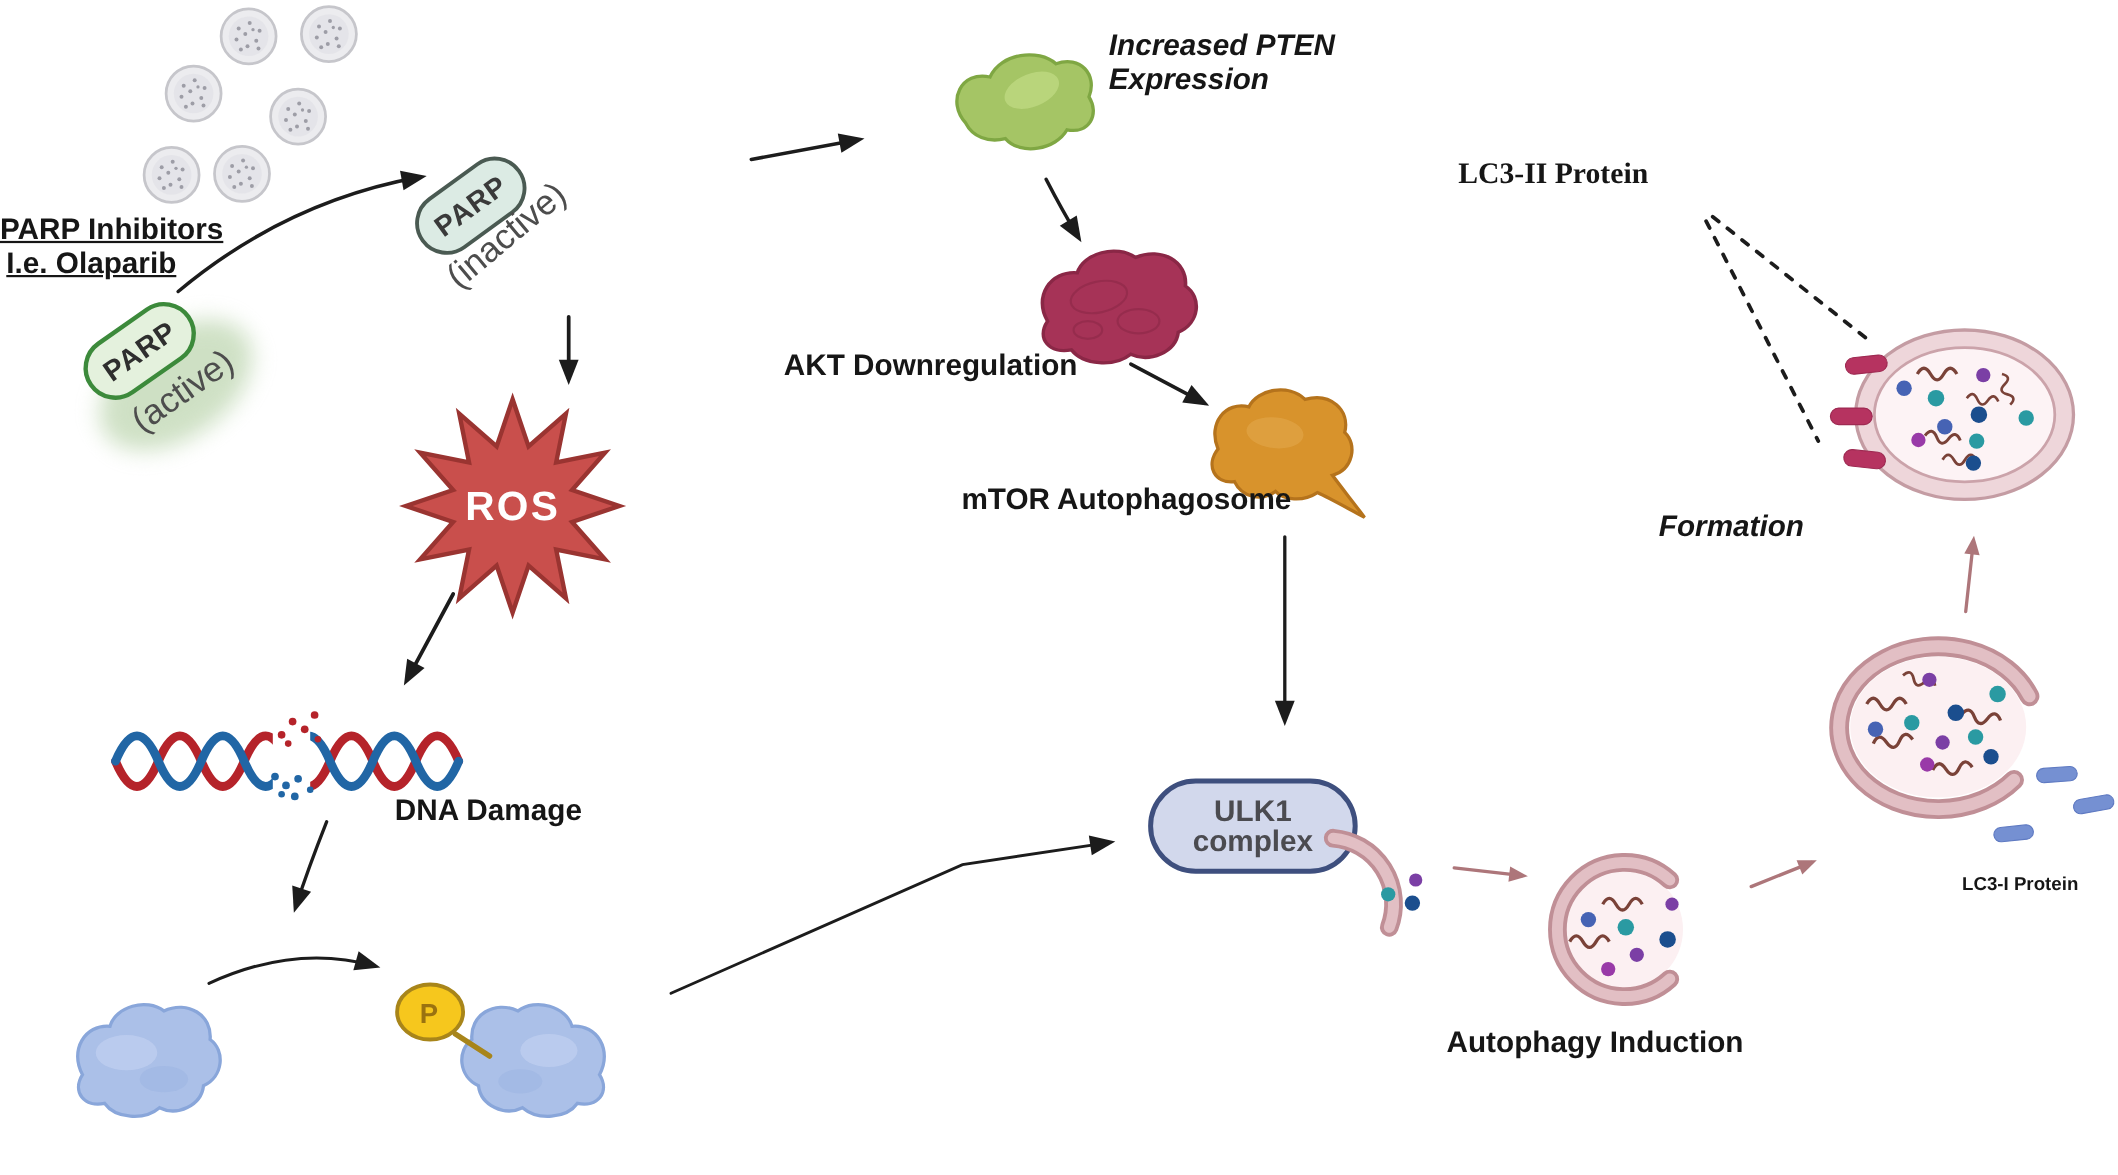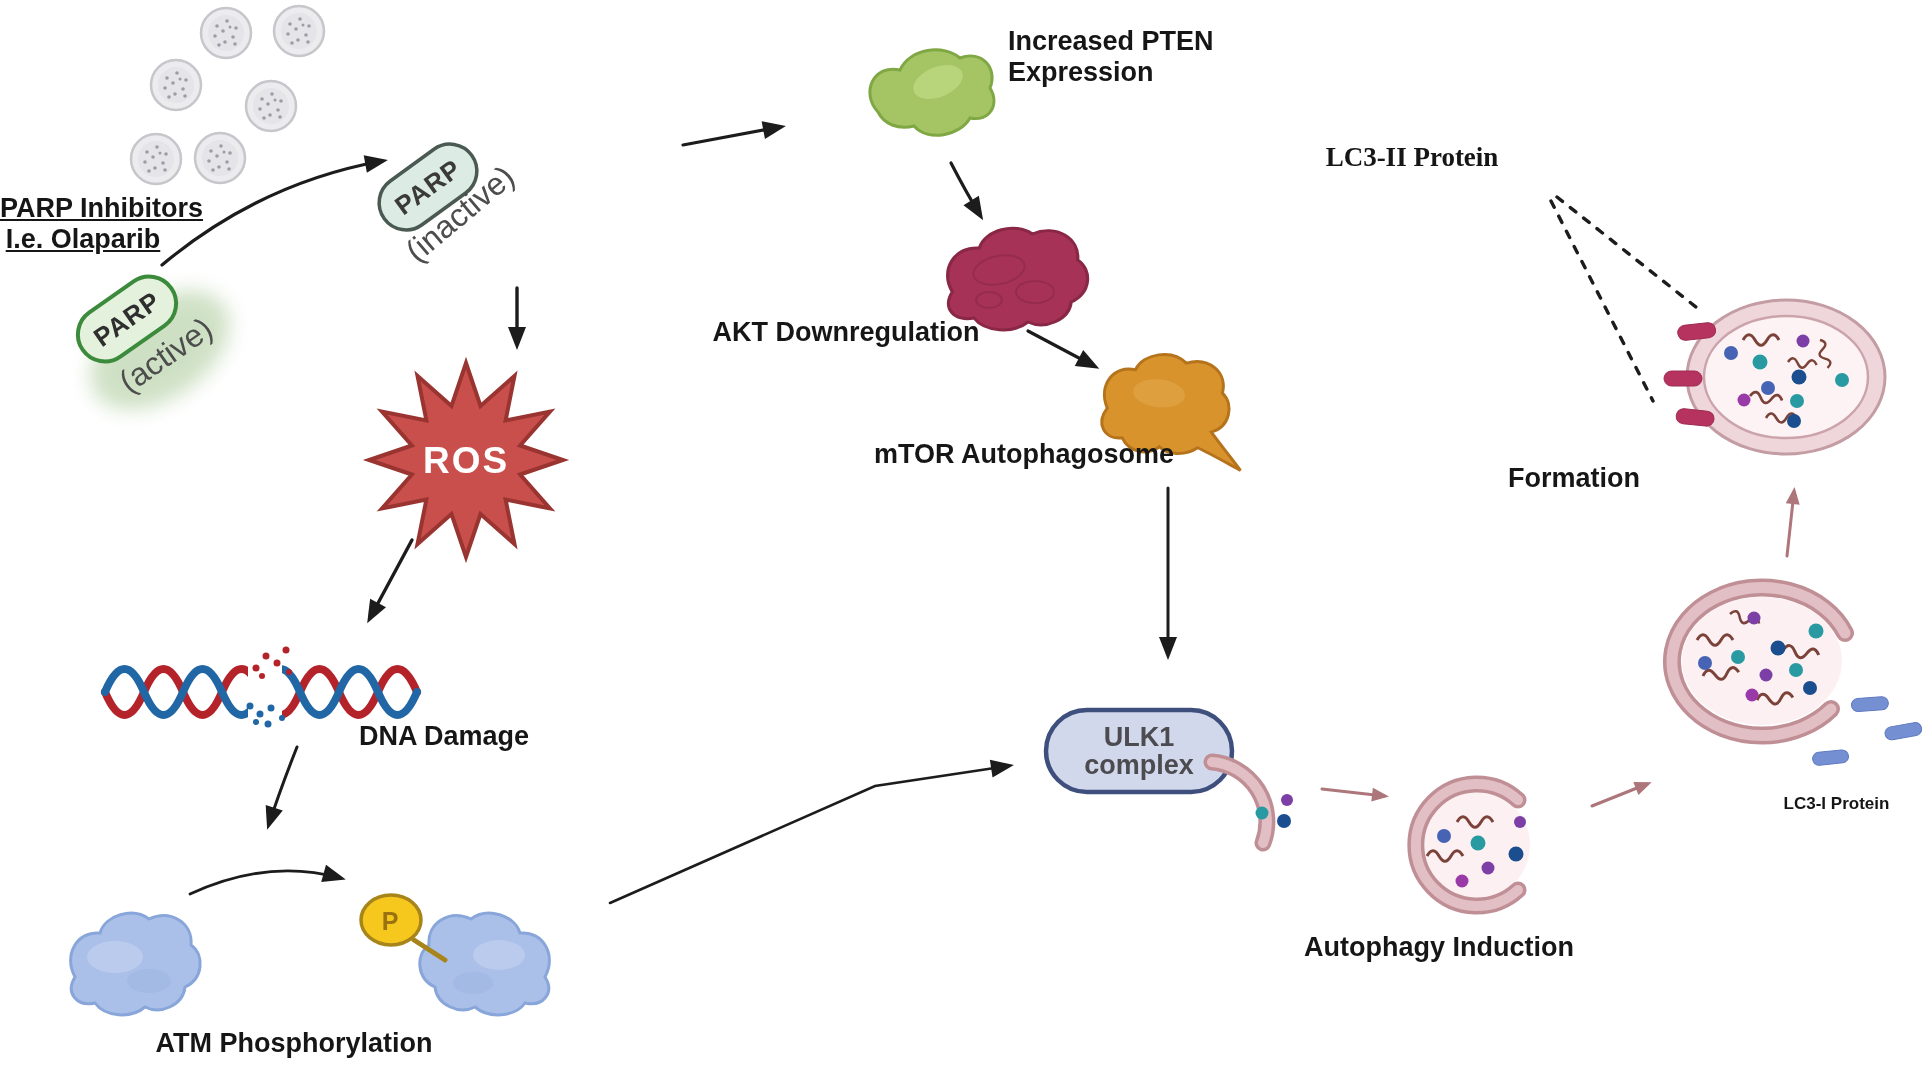--- a/index.html
+++ b/index.html
@@ -1,21 +1,21 @@
 <!DOCTYPE html>
 <html><head>
 <meta charset="utf-8">
 <style>
   html,body{margin:0;padding:0;background:#ffffff;}
   #stage{position:relative;width:1925px;height:1068px;background:#ffffff;overflow:hidden;
          font-family:"Liberation Sans",sans-serif;}
   #stage svg{position:absolute;left:0;top:0;}
   .lbl{position:absolute;font-weight:bold;font-size:27px;line-height:31px;color:#161616;
        text-align:center;white-space:nowrap;}
-  .lbl.left{text-align:left;}
+  .lbl.left{text-align:left;font-style:italic;}
   .svgtxt{font-family:"Liberation Sans",sans-serif;}
 </style>
 </head>
 <body>
 
 <div id="stage">
 
 <svg width="1925" height="1068" viewBox="0 0 1925 1068">
   <defs>
     <g id="sphere">
@@ -257,23 +257,22 @@
   <div>Increased PTEN</div>
   <div>Expression</div>
 </div>
 
 <div class="lbl" style="left:700px;top:317px;width:292px;">AKT Downregulation</div>
 
 <div class="lbl" style="left:868px;top:439px;width:312px;">mTOR Autophagosome</div>
 
 <div class="lbl" style="left:350px;top:721px;width:188px;text-align:center;">DNA Damage</div>
 
-<div class="lbl" style="left:148px;top:1028px;width:292px;">ATM Phosphorylation</div>
-
-<div class="lbl" style="left:1293px;top:932px;width:292px;">Autophagy Induction</div>
+
+<div class="lbl" style="left:1293px;top:932px;width:292px;text-align:right;">Autophagy Induction</div>
 
 <div class="lbl" style="left:1748px;top:788px;width:177px;font-size:17px;">LC3-I Protein</div>
 
 <div class="lbl" style="left:1316px;top:142px;width:192px;font-family:Liberation Serif, serif;">LC3-II Protein</div>
 
 <div class="lbl left" style="left:1508px;top:463px;width:292px;">
   <div>Formation</div>
 </div>
 
 </div>

